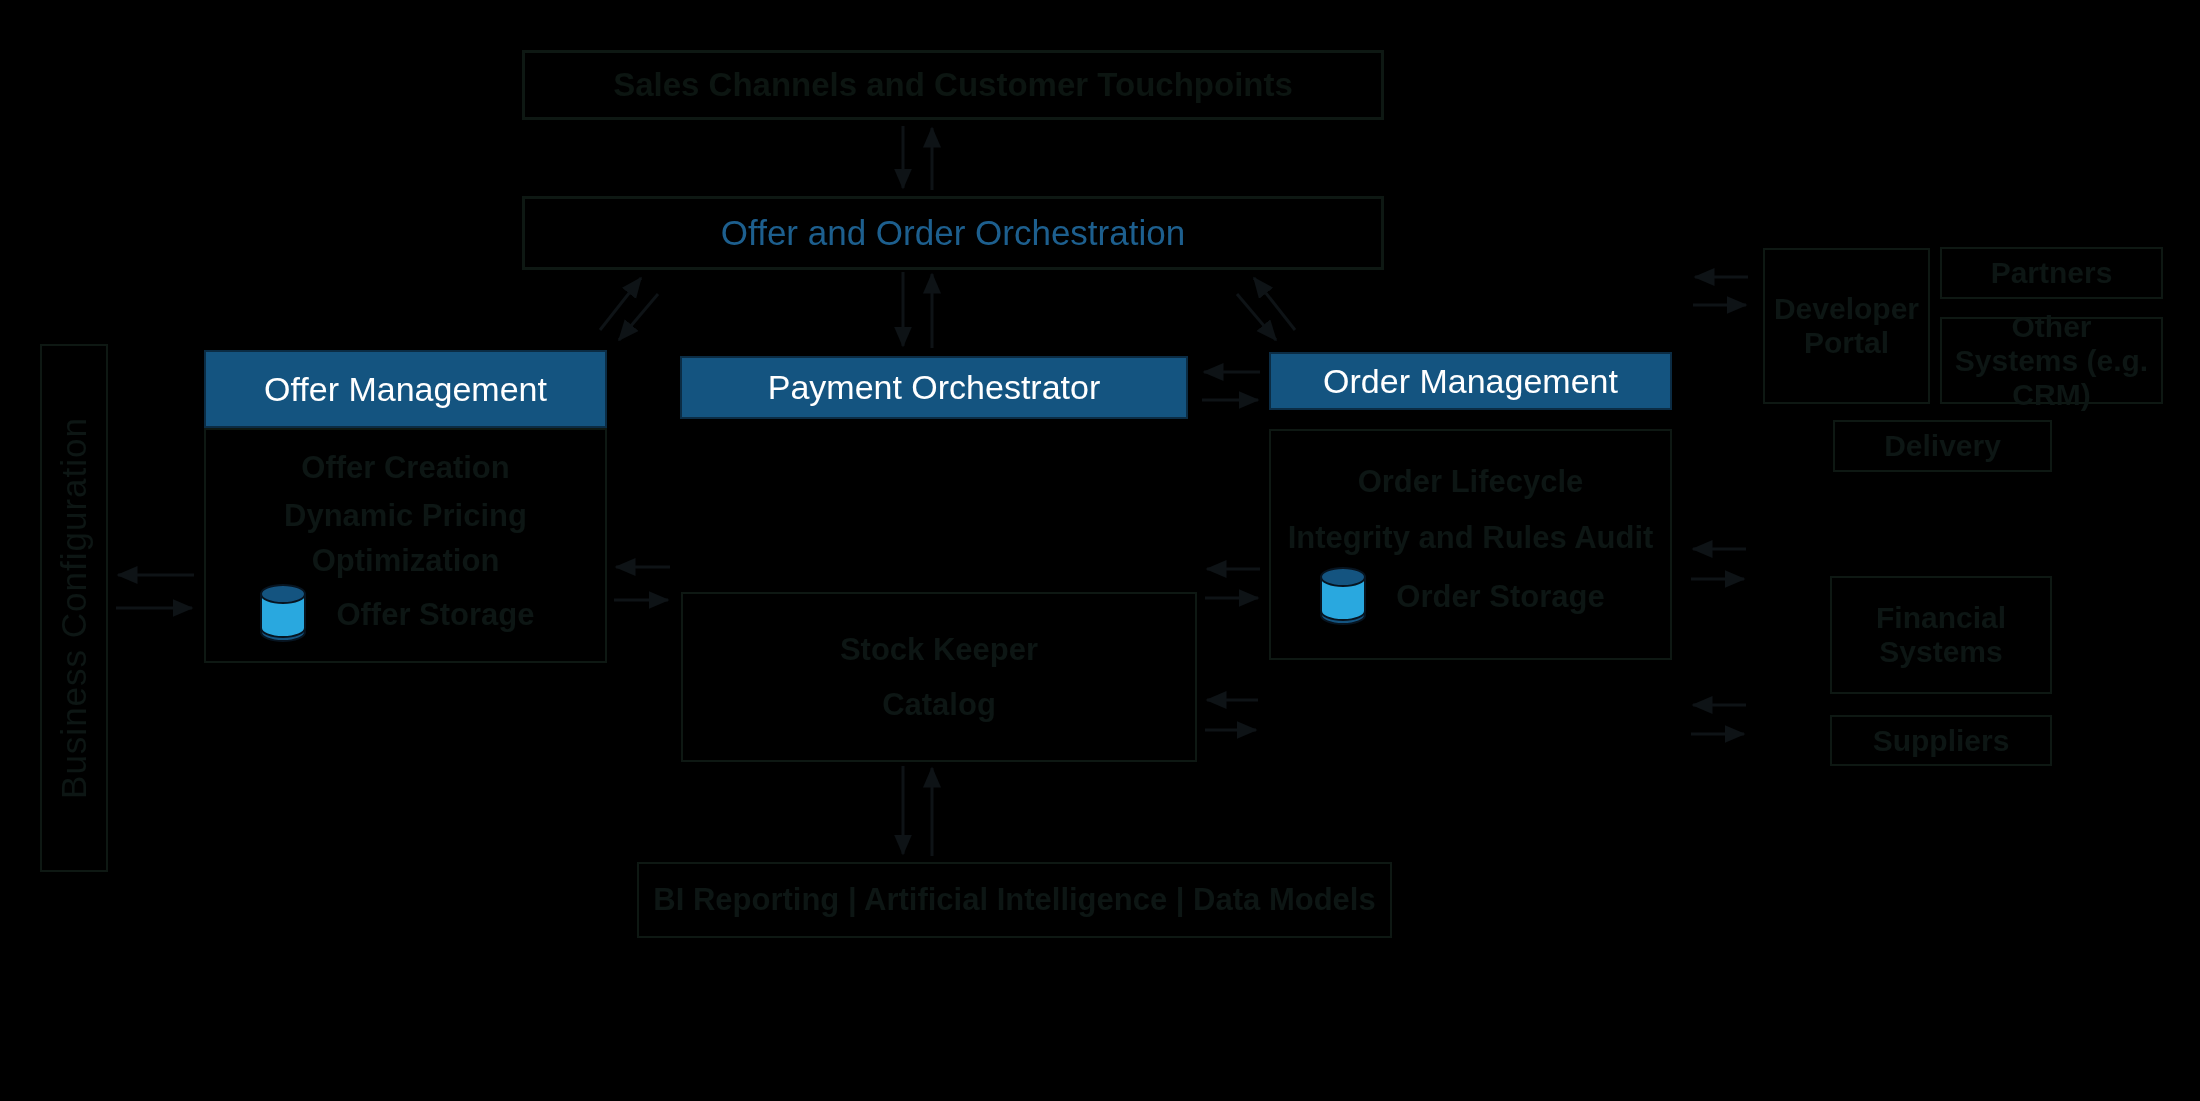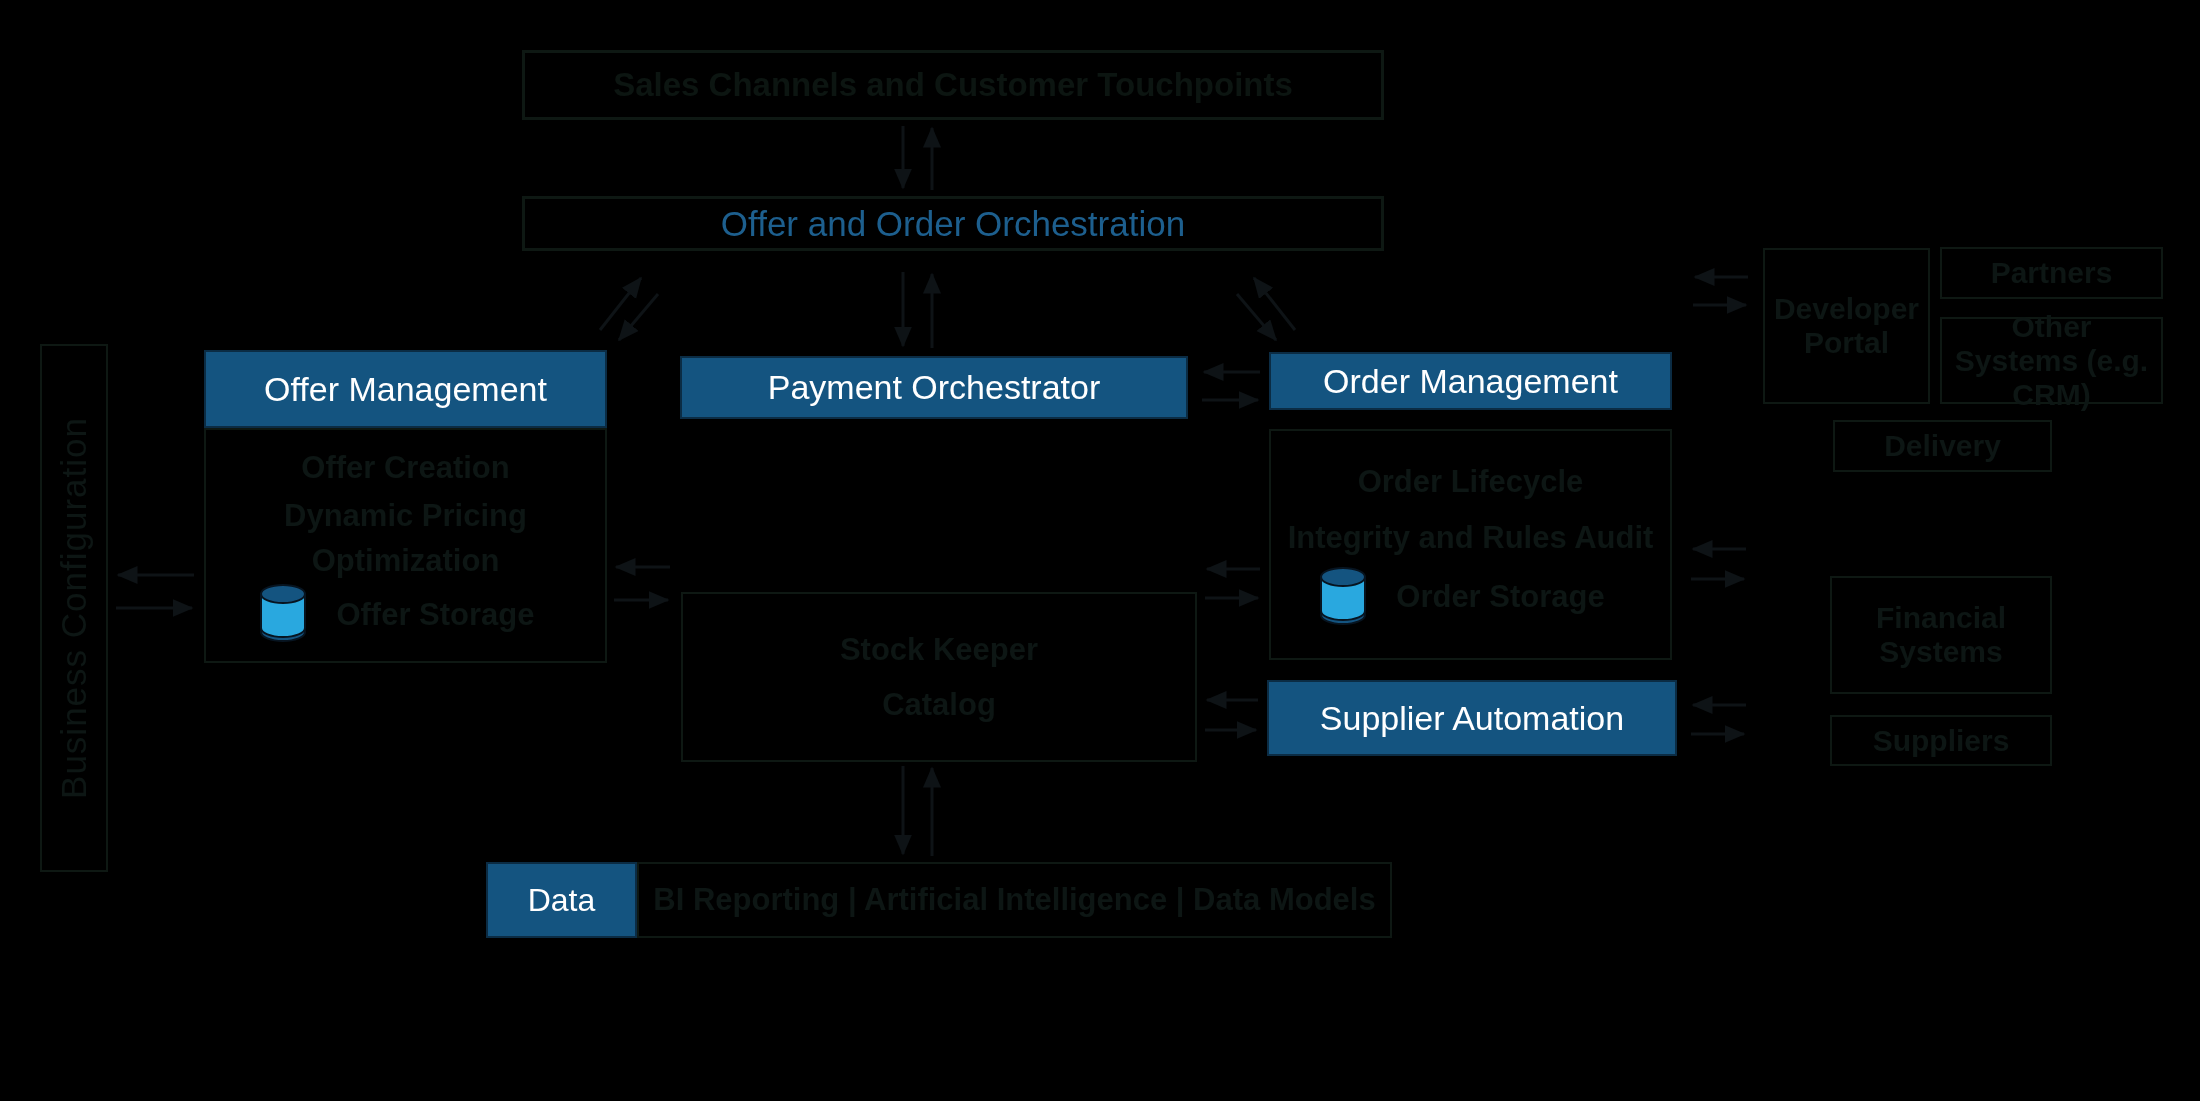--- a/index.html
+++ b/index.html
@@ -69,21 +69,21 @@
       <line x1="1691" y1="734" x2="1744" y2="734" marker-end="url(#ah)"></line>
       <line x1="903" y1="766" x2="903" y2="854" marker-end="url(#ah)"></line>
       <line x1="932" y1="856" x2="932" y2="768" marker-end="url(#ah)"></line>
     </g>
   </svg>
 
   <div class="box outline outline-thick" style="left:522px;top:50px;width:862px;height:70px;">
     <span class="banner-label">Sales Channels and Customer Touchpoints</span>
   </div>
 
-  <div class="box outline outline-thick" style="left:522px;top:196px;width:862px;height:55px;">
+  <div class="box outline outline-thick" style="left:522px;top:196px;width:862px;height:74px;">
     <span class="orch-label">Offer and Order Orchestration</span>
   </div>
 
   <div class="box outline" style="left:40px;top:344px;width:68px;height:528px;">
     <span class="vertical-label">Business Configuration</span>
   </div>
 
   <div class="box bluebox" style="left:204px;top:350px;width:403px;height:78px;">
     <span>Offer Management</span>
   </div>
@@ -112,27 +112,21 @@
   <div class="box outline" style="left:1269px;top:429px;width:403px;height:231px;"></div>
   <div class="dimline" style="left:1269px;top:462px;width:403px;">Order Lifecycle</div>
   <div class="dimline" style="left:1269px;top:518px;width:403px;">Integrity and Rules Audit</div>
   <div class="dimline" style="left:1299px;top:577px;width:403px;">Order Storage</div>
   <svg class="cylinder" style="left:1318px;top:567px;" width="50" height="60" viewBox="0 0 50 60">
     <ellipse cx="25" cy="48" rx="22" ry="9" fill="#145480" stroke="#071420" stroke-width="2"></ellipse>
     <path d="M3 10 V44 a22 9 0 0 0 44 0 V10 Z" fill="#29a8df" stroke="#071420" stroke-width="2"></path>
     <ellipse cx="25" cy="10" rx="22" ry="9" fill="#145480" stroke="#071420" stroke-width="2"></ellipse>
   </svg>
 
-  <div class="box bluebox" style="left:1267px;top:680px;width:410px;height:76px;">
-    <span>Supplier Automation</span>
-  </div>
 
-  <div class="box bluebox" style="left:486px;top:862px;width:151px;height:76px;font-size:32px;">
-    <span>Data</span>
-  </div>
   <div class="box outline" style="left:637px;top:862px;width:755px;height:76px;font-size:31px;">
     <span>BI Reporting | Artificial Intelligence | Data Models</span>
   </div>
 
   <div class="box outline" style="left:1763px;top:248px;width:167px;height:156px;padding:0 8px;">
     <span>Developer Portal</span>
   </div>
   <div class="box outline" style="left:1940px;top:247px;width:223px;height:52px;">
     <span>Partners</span>
   </div>

